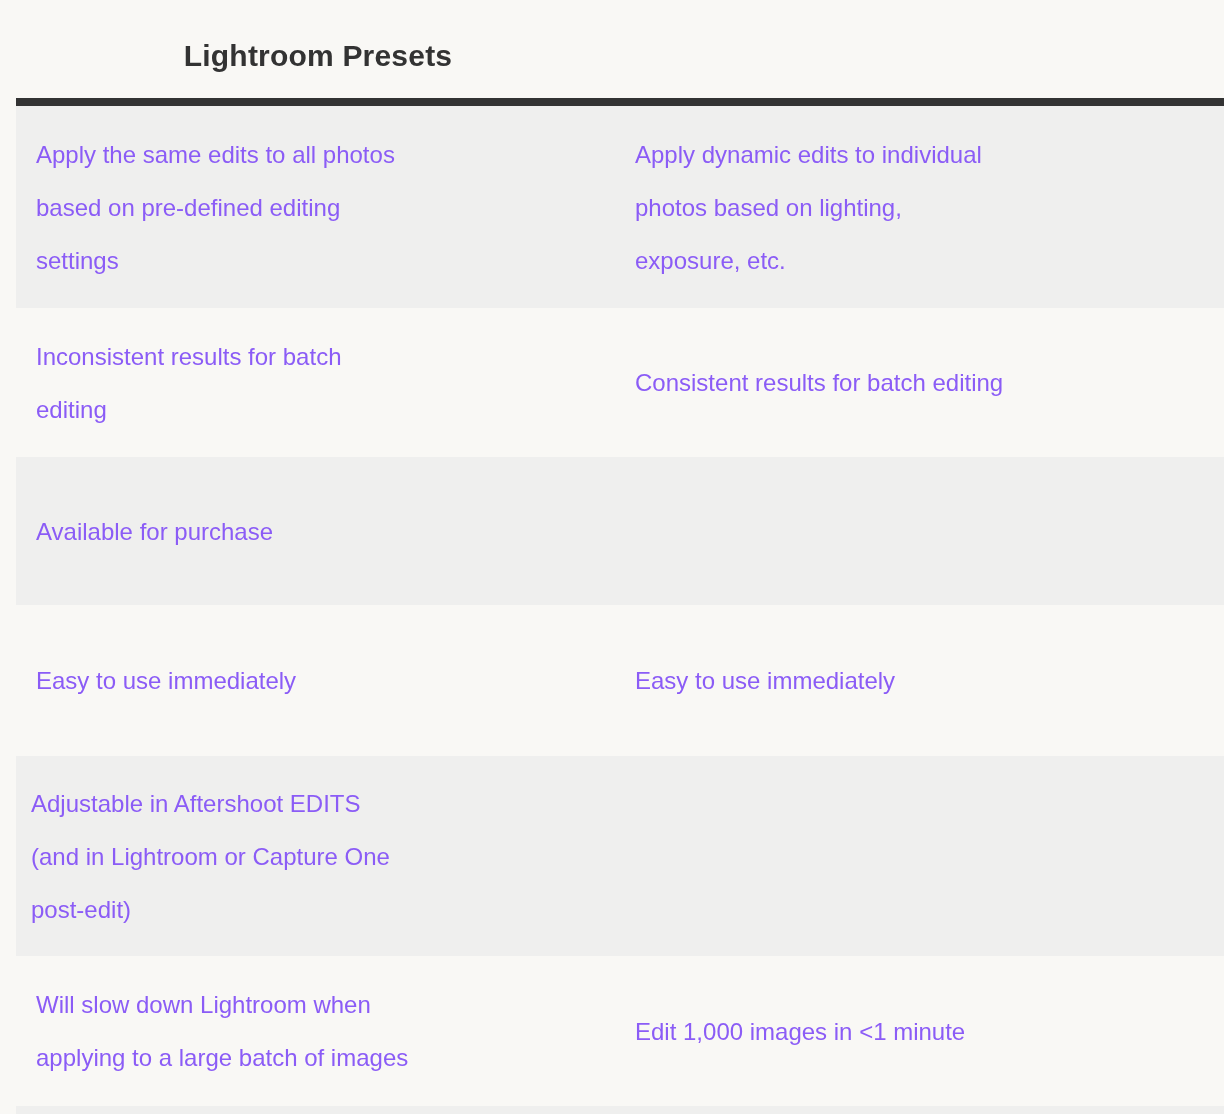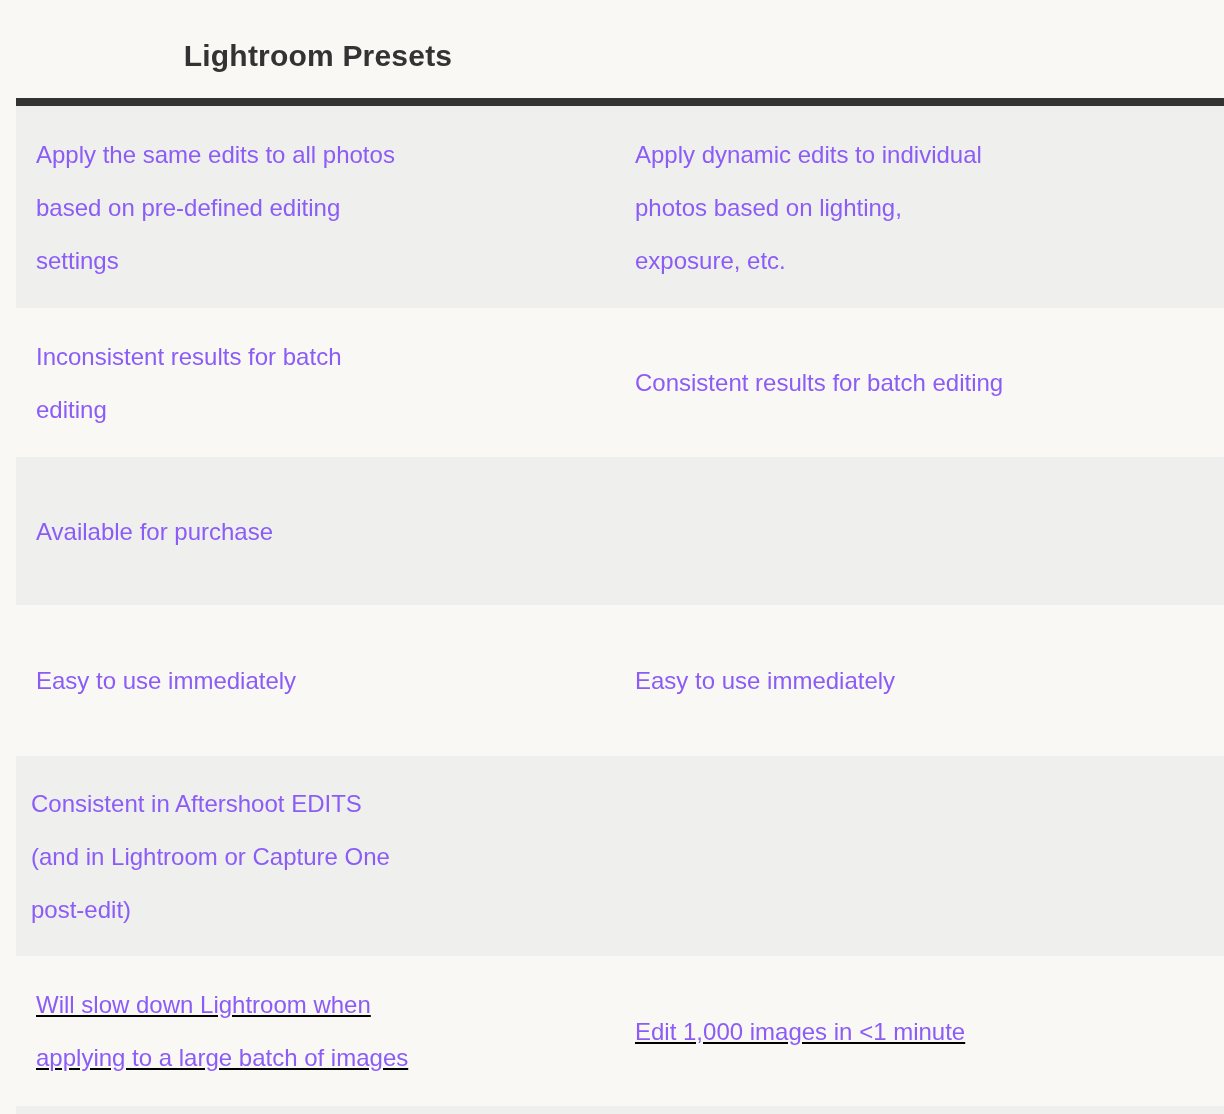--- a/index.html
+++ b/index.html
@@ -52,21 +52,21 @@
     box-sizing: border-box;
   }
   .td.right-col {
     padding-left: 15px;
   }
   .r1 { min-height: 202px; }
   .r2 { min-height: 149px; }
   .r3 { min-height: 148px; text-align: center; }
   .r4 { min-height: 151px; text-align: center; }
   .r5 { min-height: 200px; }
-  .r6 { min-height: 150px; text-decoration: underline; }
+  .r6 { min-height: 150px; }
   .partial-row {
     height: 8px;
     background: #efefee;
   }
 </style>
 </head>
 <body>
 
 <div class="comparison-table">
 
@@ -92,21 +92,21 @@
   <div class="row shaded r3">
     <div class="td">Available for purchase</div>
   </div>
 
   <div class="row r4">
     <div class="td">Easy to use immediately</div>
     <div class="td right-col">Easy to use immediately</div>
   </div>
 
   <div class="row shaded r5">
-    <div class="td right-col">Consistent in Aftershoot EDITS
+    <div class="td right-col">Adjustable in Aftershoot EDITS
 (and in Lightroom or Capture One
 post-edit)</div>
   </div>
 
   <div class="row r6">
     <div class="td">Will slow down Lightroom when
 applying to a large batch of images</div>
     <div class="td right-col">Edit 1,000 images in &lt;1 minute</div>
   </div>
 

